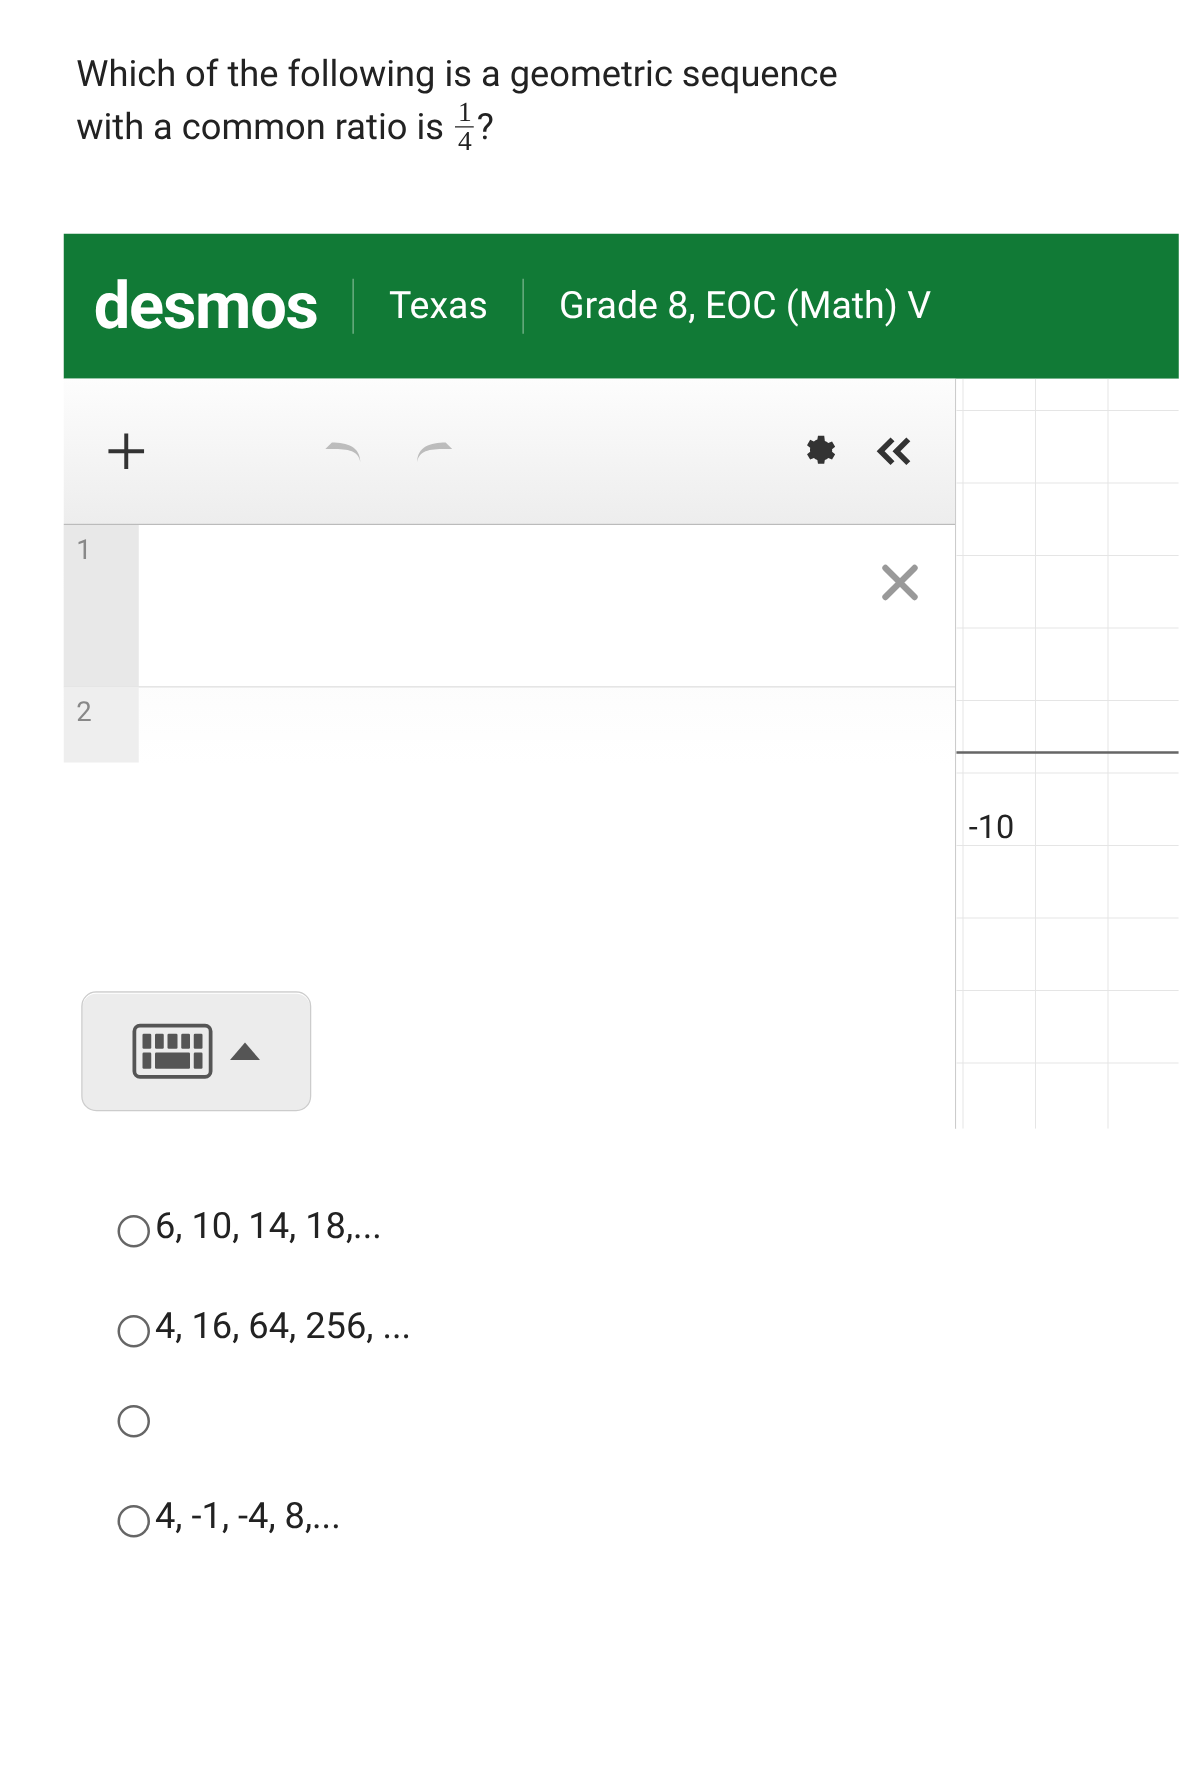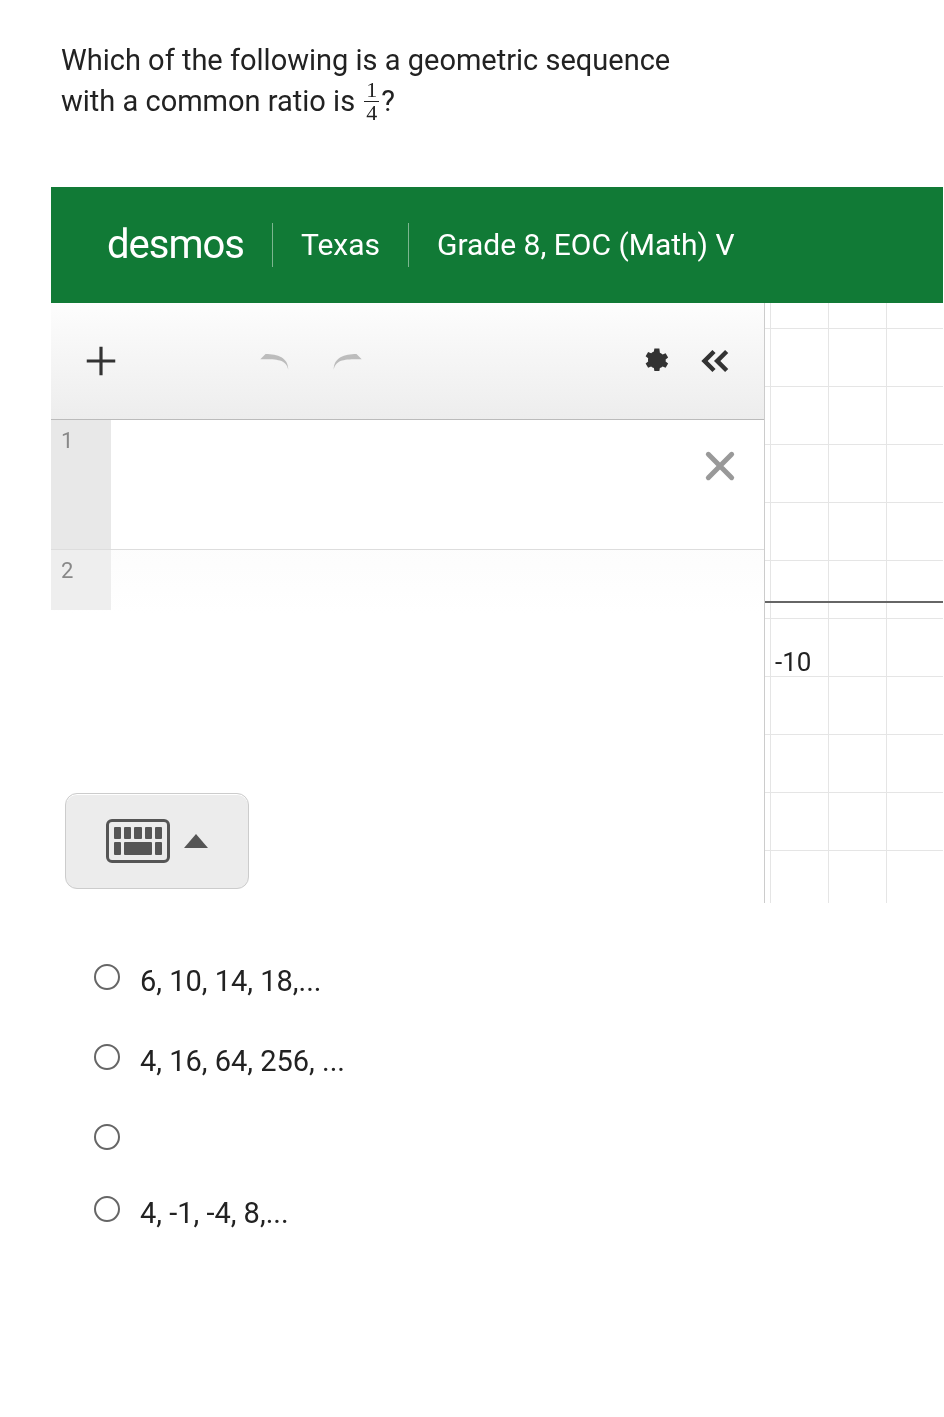--- a/index.html
+++ b/index.html
@@ -47,24 +47,23 @@
     .desmos-header {
       background: #117a36;
       color: #fff;
       display: flex;
       align-items: center;
       height: 116px;
       padding-left: 24px;
       font-size: 30px;
     }
     .desmos-logo {
-      font-weight: 400;
-      font-size: 40px;
+      font-weight: 700;
+      font-size: 52px;
       letter-spacing: -1px;
-      margin-left: 32px;
     }
     .hdr-divider {
       width: 1px;
       height: 44px;
       background: rgba(255,255,255,0.45);
       margin: 0 28px;
     }
     .desmos-body {
       display: flex;
       height: 600px;
@@ -211,22 +210,22 @@
       color: #222;
       top: 312px;
       left: 10px;
       margin-top: 32px;
     }
     .answers {
       padding: 60px 50px 0 94px;
     }
     .answer-row {
       display: flex;
-      align-items: flex-start;
-      gap: 20px;
+      align-items: flex-end;
+      gap: 4px;
       margin-bottom: 46px;
       cursor: pointer;
     }
     .radio-circle {
       width: 26px;
       height: 26px;
       border: 2.5px solid #666;
       border-radius: 50%;
       flex-shrink: 0;
     }

